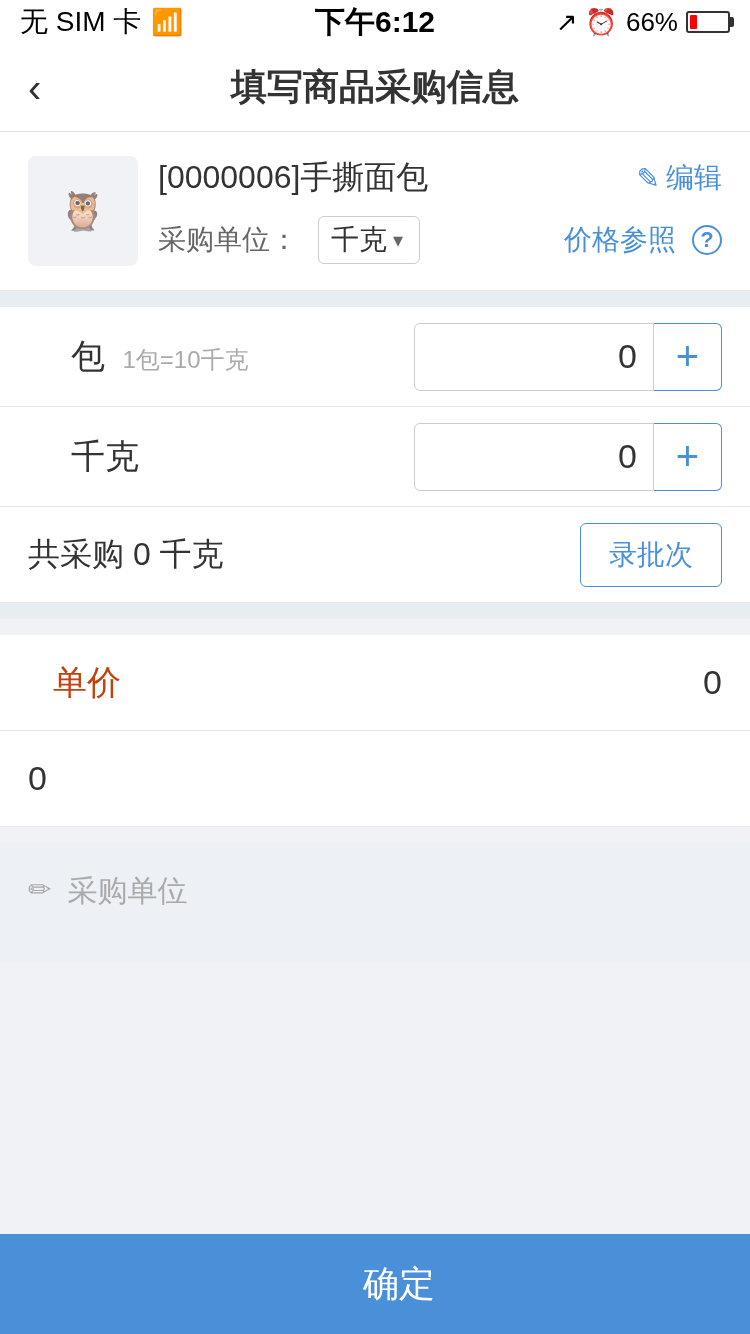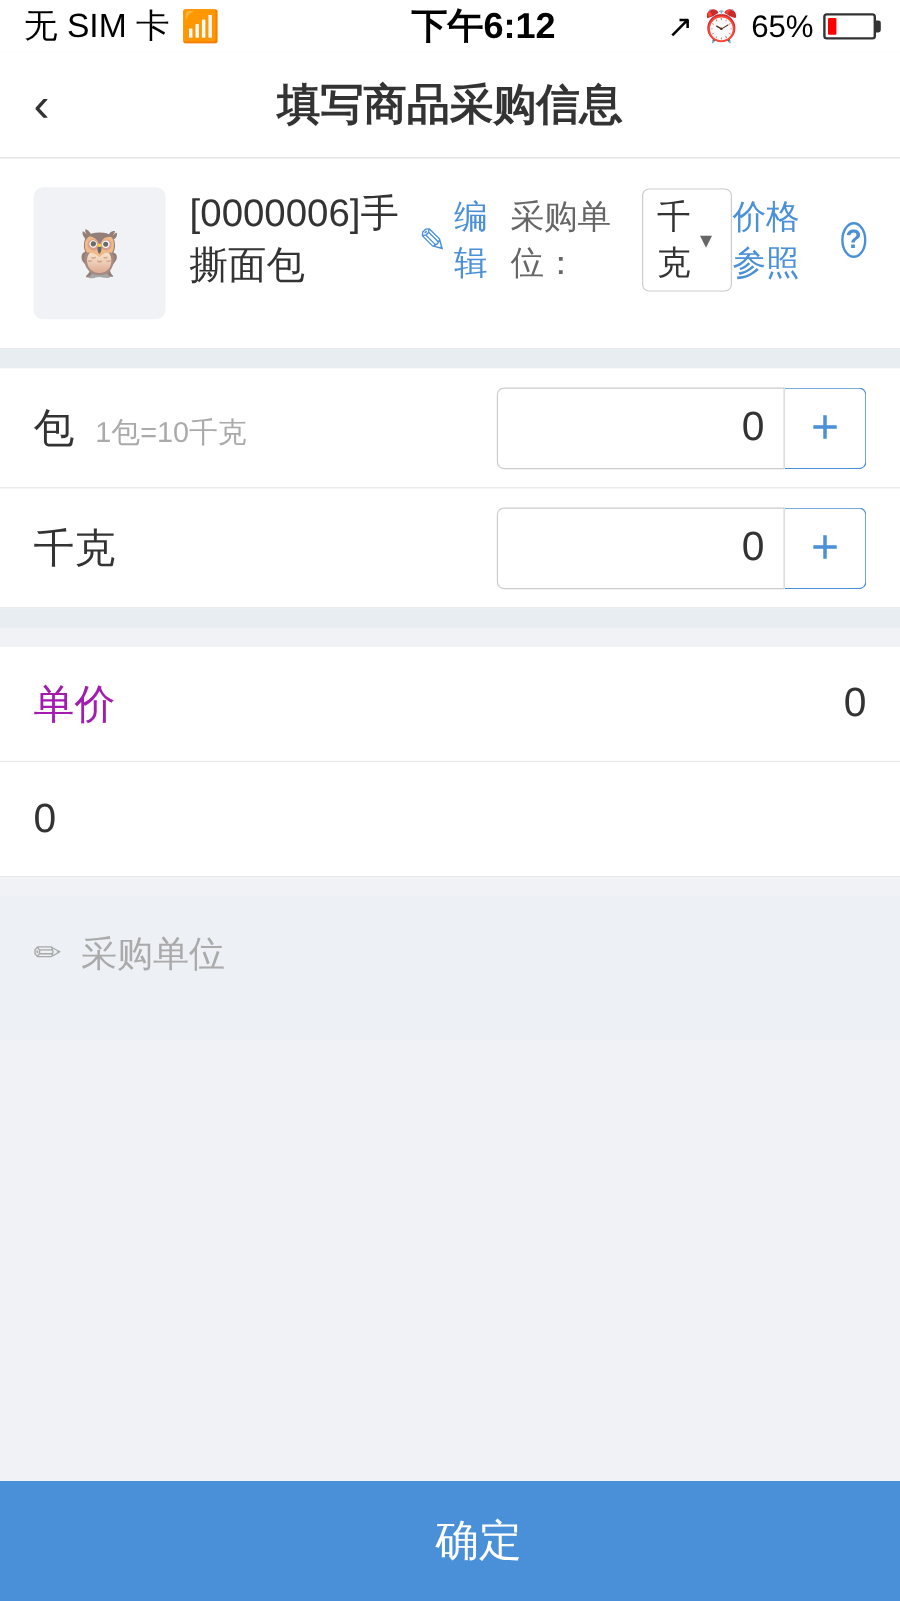--- a/index.html
+++ b/index.html
@@ -34,21 +34,20 @@
     }
     .wifi-icon {
       font-size: 26px;
     }
     .status-center {
       font-size: 30px;
       font-weight: 600;
       position: absolute;
       left: 50%;
       transform: translateX(-50%);
-      margin-left: 28px;
     }
     .status-right {
       display: flex;
       align-items: center;
       gap: 8px;
       font-size: 26px;
     }
     .battery-box {
       width: 44px;
       height: 22px;
@@ -123,21 +122,21 @@
       flex-shrink: 0;
     }
     .product-thumbnail-logo {
       font-size: 38px;
       color: #4a90d9;
       opacity: 0.7;
     }
     .product-info {
       flex: 1;
       display: flex;
-      flex-direction: row;
+      flex-direction: column;
       gap: 16px;
       justify-content: center;
     }
     .product-top-row {
       display: flex;
       justify-content: space-between;
       align-items: center;
     }
     .product-name {
       font-size: 32px;
@@ -214,20 +213,21 @@
       display: flex;
       align-items: center;
       padding: 0 28px;
       height: 100px;
       border-bottom: 1px solid #e8e8e8;
     }
     .input-row-label {
       flex: 1;
       font-size: 34px;
       color: #333;
+      margin-left: 43px;
     }
     .input-row-sublabel {
       font-size: 24px;
       color: #aaa;
       margin-left: 8px;
     }
     .quantity-input-group {
       display: flex;
       align-items: center;
       gap: 0;
@@ -291,21 +291,22 @@
     .detail-row {
       display: flex;
       align-items: center;
       padding: 0 28px;
       height: 96px;
       border-bottom: 1px solid #e8e8e8;
     }
     .detail-label {
       flex: 1;
       font-size: 34px;
-      color: #a21caf;
+      color: #c2410c;
+      margin-left: 25px;
     }
     .detail-value {
       font-size: 34px;
       color: #333;
     }
 
     
     .notes-section {
       background: #edf0f5;
       margin-top: 16px;
@@ -367,21 +368,21 @@
 
   <div class="status-bar">
     <div class="status-left">
       <span>无 SIM 卡</span>
       <span class="wifi-icon">📶</span>
     </div>
     <span class="status-center">下午6:12</span>
     <div class="status-right">
       <span>↗</span>
       <span>⏰</span>
-      <span>65%</span>
+      <span>66%</span>
       <div class="battery-box">
         <div class="battery-fill"></div>
       </div>
     </div>
   </div>
 
   <div class="nav-bar">
     <span class="nav-back">‹</span>
     <span class="nav-title">填写商品采购信息</span>
   </div>
@@ -430,20 +431,24 @@
     </div>
 
     <div class="input-row">
       <span class="input-row-label">千克</span>
       <div class="quantity-input-group">
         <input class="quantity-input" type="text" value="0" style="">
         <button class="plus-btn">+</button>
       </div>
     </div>
 
+    <div class="summary-row">
+      <span class="summary-text">共采购 0 千克</span>
+      <button class="batch-btn">录批次</button>
+    </div>
 
   </div>
 
   <div class="divider"></div>
 
   <div class="detail-section">
 
     <div class="detail-row">
       <span class="detail-label">单价</span>
       <span class="detail-value">0</span>

